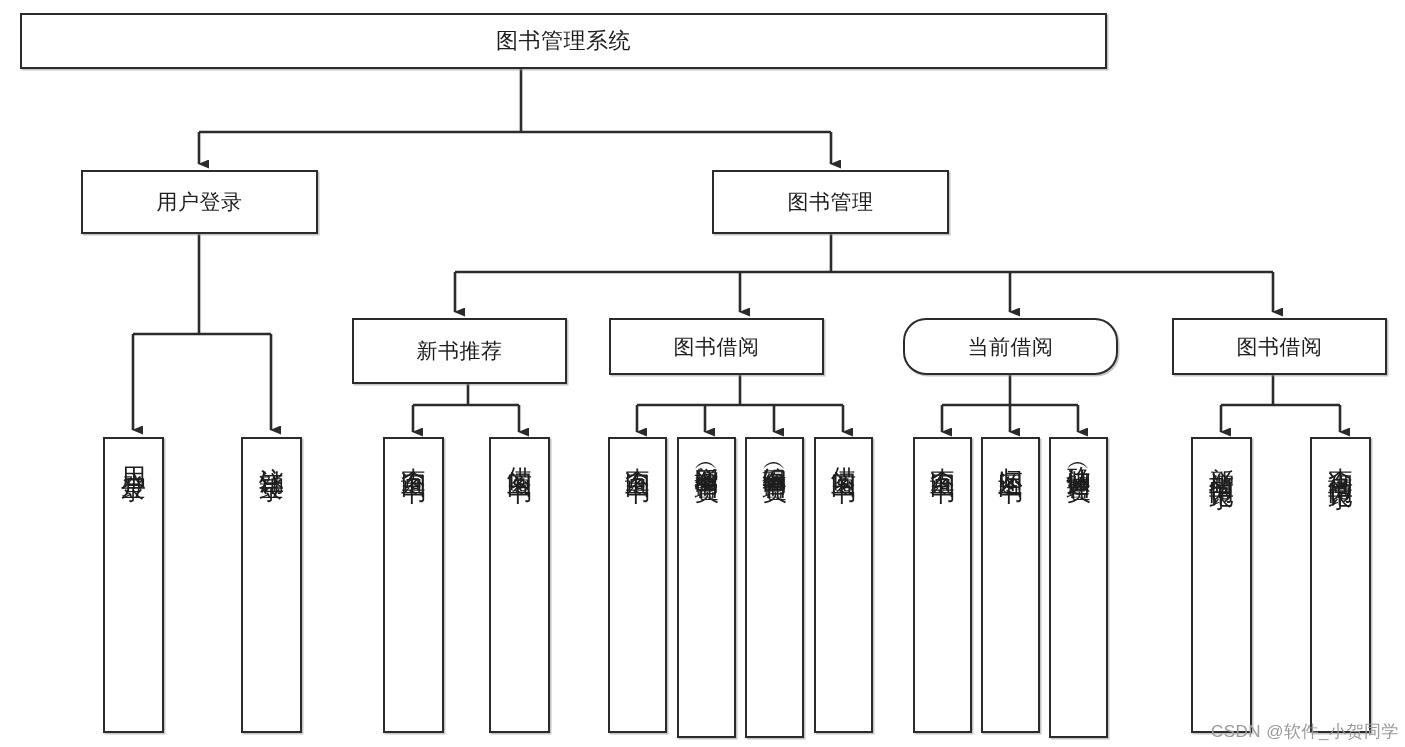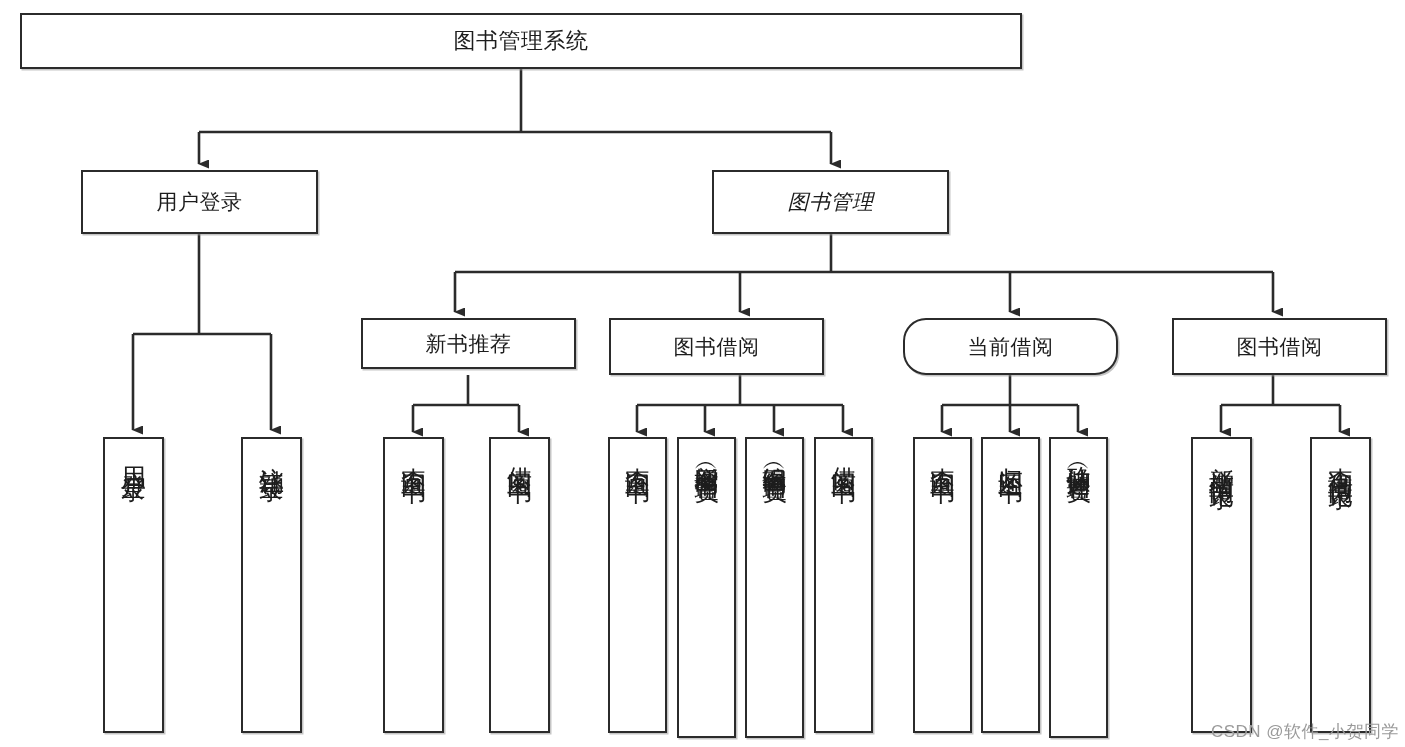--- a/index.html
+++ b/index.html
@@ -116,33 +116,33 @@
       <path d="M1010,405 L1010,432" marker-end="url(#arrowhead)"></path>
       <path d="M1078,405 L1078,432" marker-end="url(#arrowhead)"></path>
 
       <path d="M1273,375 L1273,405"></path>
       <path d="M1221,405 L1340,405"></path>
       <path d="M1221,405 L1221,432" marker-end="url(#arrowhead)"></path>
       <path d="M1340,405 L1340,432" marker-end="url(#arrowhead)"></path>
     </g>
   </svg>
 
-  <div class="node root horiz" style="left:20px;top:13px;width:1002px;height:56px;justify-content:center;">
+  <div class="node root horiz" style="left:20px;top:13px;width:1087px;height:56px;justify-content:center;">
     <span class="label">图书管理系统</span>
   </div>
 
   <div class="node horiz" style="left:81px;top:170px;width:237px;height:64px;">
     <span class="label">用户登录</span>
   </div>
 
-  <div class="node horiz" style="left:712px;top:170px;width:237px;height:64px;font-style:italic;">
+  <div class="node horiz" style="left:712px;top:170px;width:237px;height:64px;">
     <span class="label">图书管理</span>
   </div>
 
-  <div class="node horiz" style="left:361px;top:318px;width:215px;height:51px;">
+  <div class="node horiz" style="left:352px;top:318px;width:215px;height:66px;">
     <span class="label">新书推荐</span>
   </div>
 
   <div class="node horiz" style="left:609px;top:318px;width:215px;height:57px;">
     <span class="label">图书借阅</span>
   </div>
 
   <div class="node horiz" style="left:903px;top:318px;width:215px;height:57px;border-radius:23px;">
     <span class="label">当前借阅</span>
   </div>

